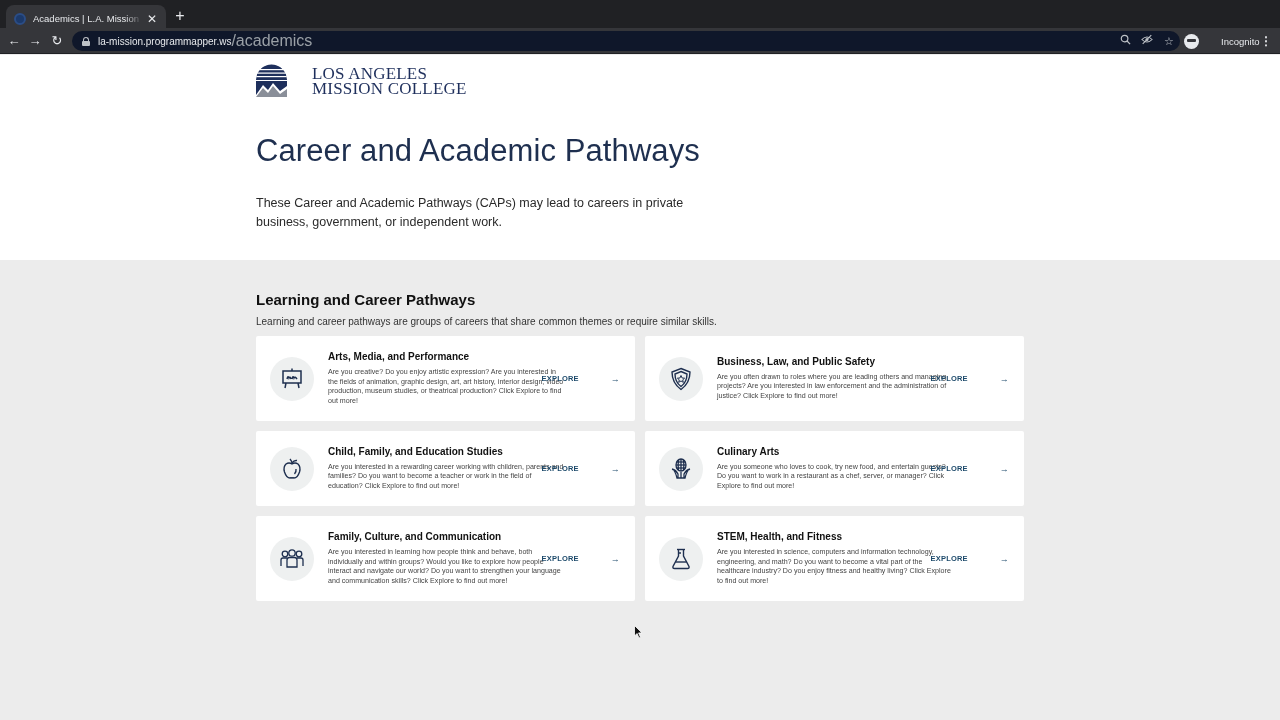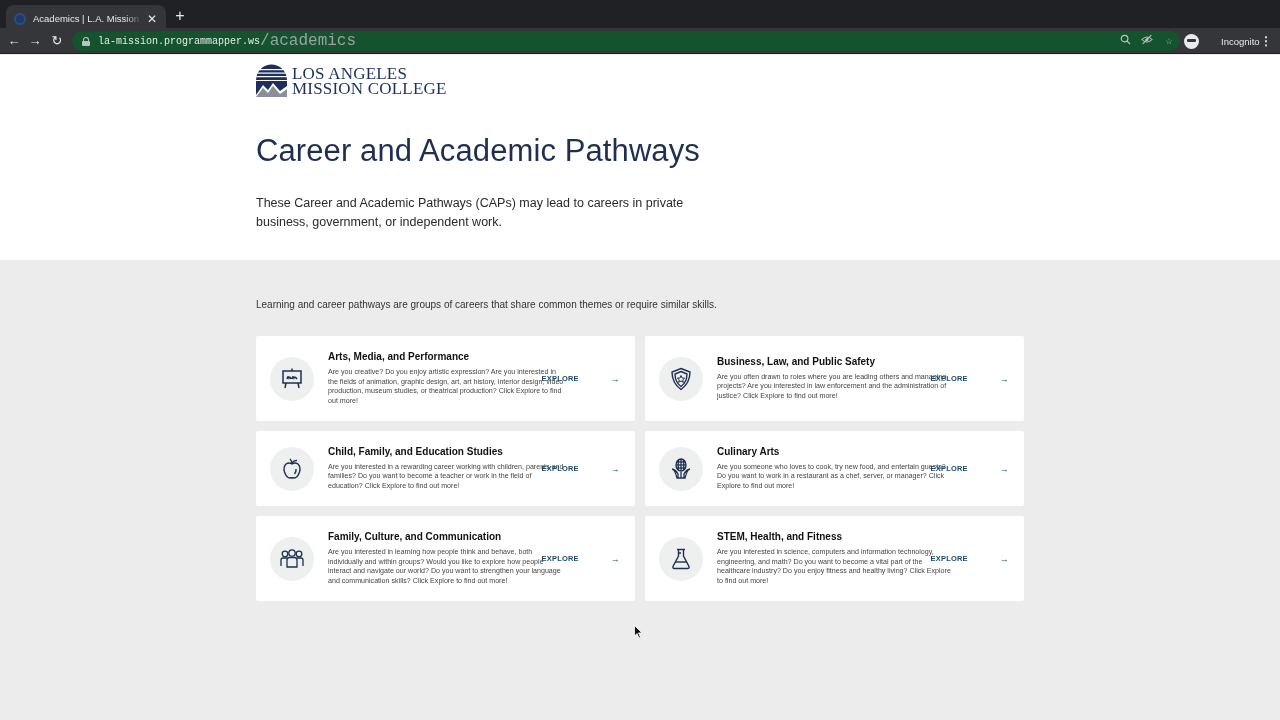--- a/index.html
+++ b/index.html
@@ -8,37 +8,37 @@
   
   .tabbar { position: absolute; left: 0; top: 0; width: 1280px; height: 32px; background: #202124; }
   .tab { position: absolute; left: 6px; top: 5px; width: 160px; height: 27px; background: #35363a; border-radius: 8px 8px 0 0; display: flex; align-items: center; padding: 0 8px; }
   .tab-favicon { width: 12px; height: 12px; border-radius: 50%; background: #1c3a6b; border: 2px solid #2b4d86; margin-right: 7px; flex: none; }
   .tab-title { color: #e8eaed; font-size: 9.5px; white-space: nowrap; overflow: hidden; flex: 1; -webkit-mask-image: linear-gradient(to right, #000 85%, transparent); }
   .tab-close { color: #e8eaed; font-size: 12px; margin-left: 4px; width: 12px; text-align: center; }
   .new-tab { position: absolute; left: 172px; top: 7px; color: #e8eaed; font-size: 16px; width: 16px; text-align: center; }
 
   .toolbar { position: absolute; left: 0; top: 28px; width: 1280px; height: 26px; background: #35363a; border-bottom: 1px solid #202124; }
   .nav-btn { position: absolute; top: 4px; width: 18px; height: 18px; color: #e8eaed; font-size: 13px; text-align: center; line-height: 18px; }
-  .omnibox { position: absolute; left: 72px; top: 3px; width: 1108px; height: 20px; background: #14532d; border-radius: 10px; display: flex; align-items: center; padding-left: 10px; font-family: Liberation Mono, monospace; }
+  .omnibox { position: absolute; left: 72px; top: 3px; width: 1108px; height: 20px; background: #0f172a; border-radius: 10px; display: flex; align-items: center; padding-left: 10px; }
   .lock { width: 8px; height: 9px; margin-right: 8px; position: relative; }
   .lock::before { content: ""; position: absolute; left: 1px; top: 0; width: 4px; height: 4px; border: 1.3px solid #bdc1c6; border-bottom: none; border-radius: 3px 3px 0 0; }
   .lock::after { content: ""; position: absolute; left: 0; top: 4px; width: 8px; height: 5px; background: #bdc1c6; border-radius: 1px; }
   .url-host { color: #e8eaed; font-size: 10px; }
   .url-path { color: #9aa0a6; font-size: 16px; }
   .omni-icon { position: absolute; top: 3px; width: 14px; height: 14px; color: #bdc1c6; font-size: 11px; text-align: center; line-height: 14px; }
   .incognito { position: absolute; left: 1184px; top: 3px; height: 20px; display: flex; align-items: center; }
   .incog-avatar { width: 15px; height: 15px; border-radius: 50%; background: #e8eaed; margin-right: 6px; position: relative; }
   .incog-avatar::after { content: ""; position: absolute; left: 3px; top: 5px; width: 9px; height: 3px; background: #35363a; border-radius: 1px; }
   .incog-label { color: #e8eaed; font-size: 9.5px; padding-left: 16px; }
   .menu-dots { position: absolute; left: 1260px; top: 4px; color: #e8eaed; font-size: 12px; width: 10px; text-align: center; line-height: 18px; font-weight: bold; }
 
   
   .page { position: absolute; left: 0; top: 55px; width: 1280px; height: 665px; background: #ececec; }
   .hero { background: #fff; height: 205px; position: relative; }
-  .logo { position: absolute; left: 256px; top: 9px; display: flex; align-items: center; }
+  .logo { position: absolute; left: 256px; top: 9px; display: flex; align-items: center; gap: 20px; }
   .logo-mark { width: 31px; height: 33px; position: relative; border-radius: 16px 16px 0 0; overflow: hidden; }
   .logo-text { margin-left: 5px; font-family: "Liberation Serif", serif; color: #1e2f5c; font-size: 17px; line-height: 15px; letter-spacing: 0.2px; }
   .page-title { position: absolute; left: 256px; top: 78px; font-size: 31px; color: #1e2f4f; font-weight: normal; letter-spacing: 0.1px; }
   .page-intro { position: absolute; left: 256px; top: 139px; width: 440px; font-size: 12.5px; line-height: 19px; color: #2a2a2a; }
 
   .section { position: absolute; left: 256px; top: 236px; width: 768px; }
   .section-title { font-size: 15px; font-weight: bold; color: #111; }
   .section-sub { font-size: 10px; color: #333; margin-top: 8px; }
 
   .grid { position: absolute; left: 256px; top: 281px; width: 678px; display: grid; grid-template-columns: 379px 379px; column-gap: 10px; row-gap: 10px; grid-template-rows: 85px 75px 85px; }
@@ -112,20 +112,21 @@
       <div class="logo-text">
         <div>LOS ANGELES</div>
         <div>MISSION COLLEGE</div>
       </div>
     </div>
     <h1 class="page-title">Career and Academic Pathways</h1>
     <p class="page-intro">These Career and Academic Pathways (CAPs) may lead to careers in private business, government, or independent work.</p>
   </div>
 
   <div class="section">
+    <h2 class="section-title">Learning and Career Pathways</h2>
     <p class="section-sub">Learning and career pathways are groups of careers that share common themes or require similar skills.</p>
   </div>
 
   <div class="grid">
 
     <div class="card">
       <div class="card-icon">
         <svg width="24" height="24" viewBox="0 0 24 24" fill="none" stroke="#1e2f4f" stroke-width="1.5">
           <line x1="12" y1="1.5" x2="12" y2="4"></line>
           <rect x="3" y="4" width="18" height="12"></rect>

